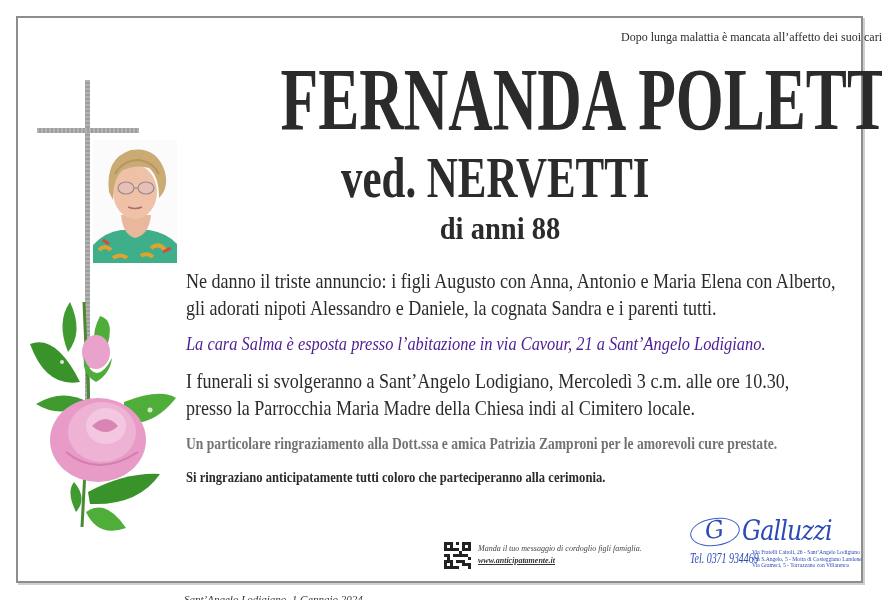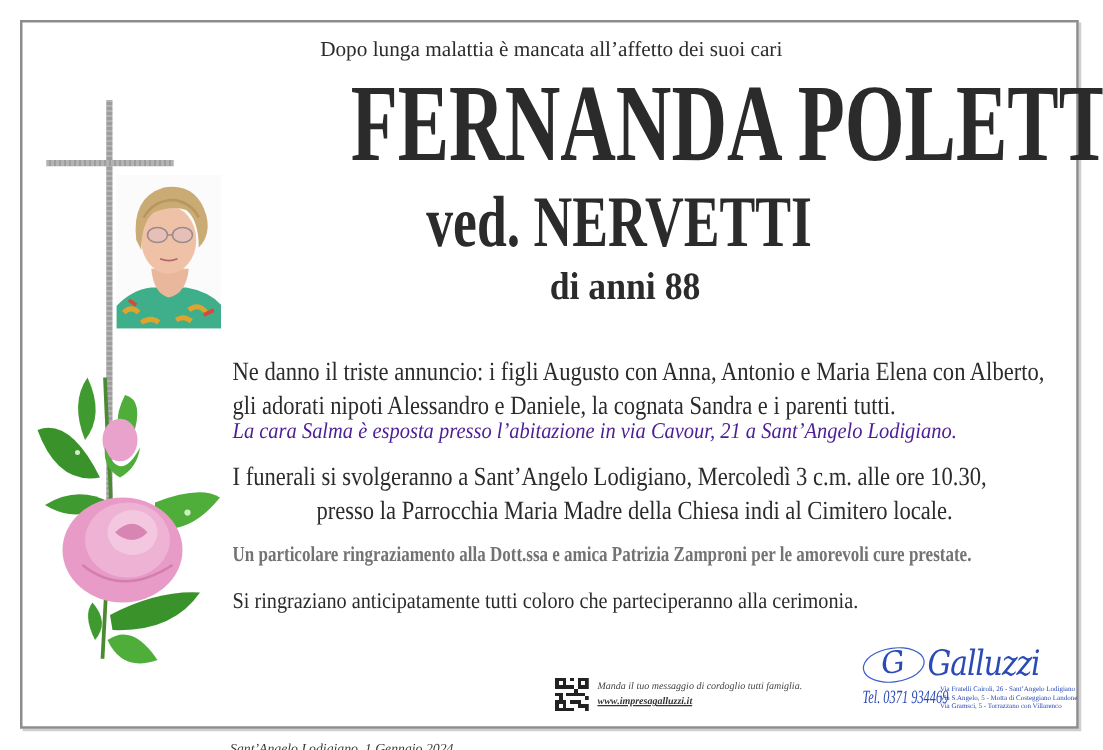--- a/index.html
+++ b/index.html
@@ -1,33 +1,33 @@
 <!DOCTYPE html>
 <html><head>
 <meta charset="utf-8">
 <style>
   html, body { margin: 0; padding: 0; background: #ffffff; }
   body { width: 882px; height: 600px; position: relative; overflow: hidden; font-family: "Liberation Serif", serif; color: #2a2a2a; }
   .frame { position: absolute; left: 16px; top: 16px; width: 843px; height: 563px; border: 2px solid #8d8d8d; box-shadow: 2px 2px 0 #cfcfcf; background: #fff; }
   .abs { position: absolute; }
-  .intro { left: 0; width: 882px; top: 30px; text-align: center; font-size: 17px; color: #2b2b2b; }
+  .intro { left: 0; width: 882px; top: 30px; text-align: right; font-size: 12px; color: #2b2b2b; }
   .name-wrap { left: 180px; top: 56px; width: 670px; height: 90px; overflow: visible; }
   .name-inner { display: block; text-align: center; font-size: 88px; font-weight: bold; line-height: 88px; color: #2b2b2b; white-space: nowrap; transform: scaleX(0.70); transform-origin: center top; }
   .ved-wrap { left: 196px; top: 148px; width: 680px; height: 60px; }
   .ved-inner { display: block; text-align: center; font-size: 58px; font-weight: bold; line-height: 60px; color: #2b2b2b; white-space: nowrap; transform: scaleX(0.74); transform-origin: 50% top; padding-right: 110px; }
   .age { left: 380px; top: 211px; width: 240px; text-align: center; font-size: 31px; font-weight: bold; color: #2b2b2b; transform: scaleX(0.92); }
-  .p1 { left: 186px; top: 268px; width: 670px; font-size: 21px; line-height: 27px; color: #2b2b2b; margin-top: 16px; }
+  .p1 { left: 186px; top: 268px; width: 670px; font-size: 21px; line-height: 27px; color: #2b2b2b; }
   .p1 span { display: block; white-space: nowrap; transform: scaleX(0.86); transform-origin: left center; }
   .p2 { left: 186px; top: 334px; width: 670px; font-size: 18px; font-style: italic; color: #4c1d95; white-space: nowrap; }
   .p2 span { display: block; transform: scaleX(0.91); transform-origin: left center; }
-  .p3 { left: 186px; top: 368px; width: 670px; font-size: 21px; line-height: 27px; color: #2b2b2b; text-align: right; }
+  .p3 { left: 186px; top: 368px; width: 670px; font-size: 21px; line-height: 27px; color: #2b2b2b; }
   .p3 span { display: block; white-space: nowrap; transform: scaleX(0.86); transform-origin: left center; }
   .p4 { left: 186px; top: 434px; width: 680px; font-size: 17px; font-weight: bold; color: #737373; white-space: nowrap; }
   .p4 span { display: block; transform: scaleX(0.80); transform-origin: left center; }
-  .p5 { left: 186px; top: 470px; width: 680px; font-size: 18px; font-weight: normal; color: #2b2b2b; white-space: nowrap; }
+  .p5 { left: 186px; top: 470px; width: 680px; font-size: 14px; font-weight: bold; color: #2b2b2b; white-space: nowrap; }
   .p5 span { display: block; transform: scaleX(0.90); transform-origin: left center; }
   .place-date { left: 184px; top: 557px; font-size: 11px; font-style: italic; color: #3a3a3a; white-space: nowrap; margin-top: 36px; }
   .qr { left: 444px; top: 542px; width: 27px; height: 27px; }
   .qr-text { left: 478px; top: 543px; font-size: 8px; font-style: italic; color: #444; line-height: 12px; white-space: nowrap; }
   .qr-text .url { text-decoration: underline; color: #333; font-weight: bold; }
   .logo { left: 688px; top: 514px; width: 165px; height: 60px; }
   .logo-g { position: absolute; left: 2px; top: 4px; width: 48px; height: 26px; border: 1.5px solid #3a5fc8; border-radius: 50%; transform: rotate(-8deg); }
   .logo-g span { position: absolute; left: 14px; top: -3px; font-size: 24px; font-style: italic; color: #2a4bb5; font-family: "DejaVu Serif", serif; }
   .logo-name { position: absolute; left: 54px; top: 0px; font-size: 28px; font-style: italic; color: #2a4bb5; font-family: "DejaVu Serif", serif; letter-spacing: -1px; transform: scaleX(0.85); transform-origin: left top; white-space: nowrap; }
   .logo-tel { position: absolute; left: 2px; top: 36px; font-size: 15px; color: #2a4bb5; font-style: italic; white-space: nowrap; transform: scaleX(0.66); transform-origin: left top; }
@@ -133,22 +133,22 @@
 
 <div class="abs qr">
   <svg width="27" height="27" viewBox="0 0 9 9" shape-rendering="crispEdges">
     <rect width="9" height="9" fill="#fff"></rect>
     <path d="M0 0h3v3H0z M6 0h3v3H6z M0 6h3v3H0z" fill="#222"></path>
     <path d="M1 1h1v1H1z M7 1h1v1H7z M1 7h1v1H1z" fill="#fff"></path>
     <path d="M4 0h1v1H4z M3 2h2v1H3z M4 4h1v1H4z M5 3h1v2H5z M3 4h1v1H3z M6 4h2v1H6z M8 5h1v1H8z M4 6h2v1H4z M6 6h1v2H6z M3 8h2v1H3z M7 7h2v1H7z M8 8h1v1H8z M0 4h2v1H0z M1 5h1v1H1z" fill="#222"></path>
   </svg>
 </div>
 <div class="abs qr-text">
-  <div>Manda il tuo messaggio di cordoglio tutti famiglia.</div>
-  <div class="url">www.impresagalluzzi.it</div>
+  <div>Manda il tuo messaggio di cordoglio figli famiglia.</div>
+  <div class="url">www.anticipatamente.it</div>
 </div>
 
 <div class="abs logo">
   <div class="logo-g">
     <span>G</span>
   </div>
   <div class="logo-name">Galluzzi</div>
   <div class="logo-tel">Tel. 0371 934469</div>
   <div class="logo-addr">
     <div>Via Fratelli Cairoli, 26  -  Sant’Angelo Lodigiano</div>

